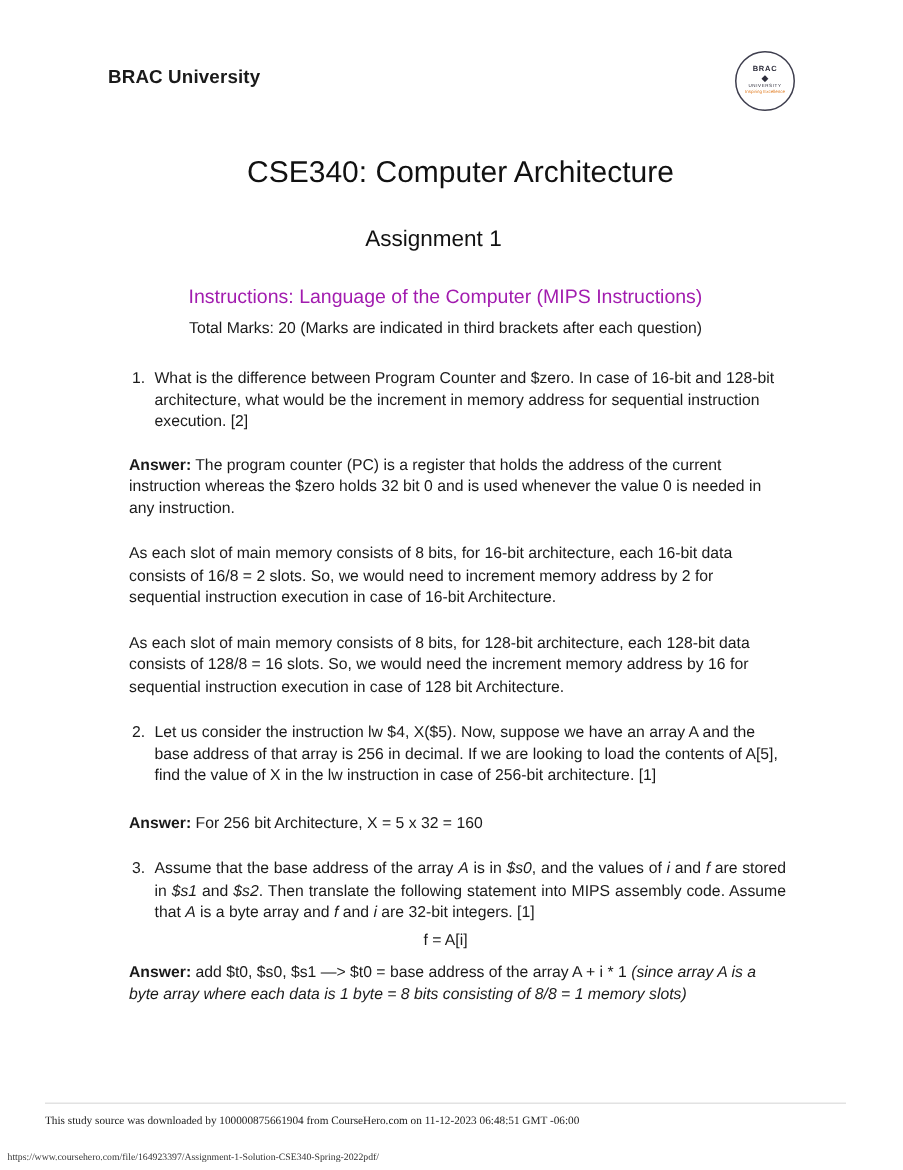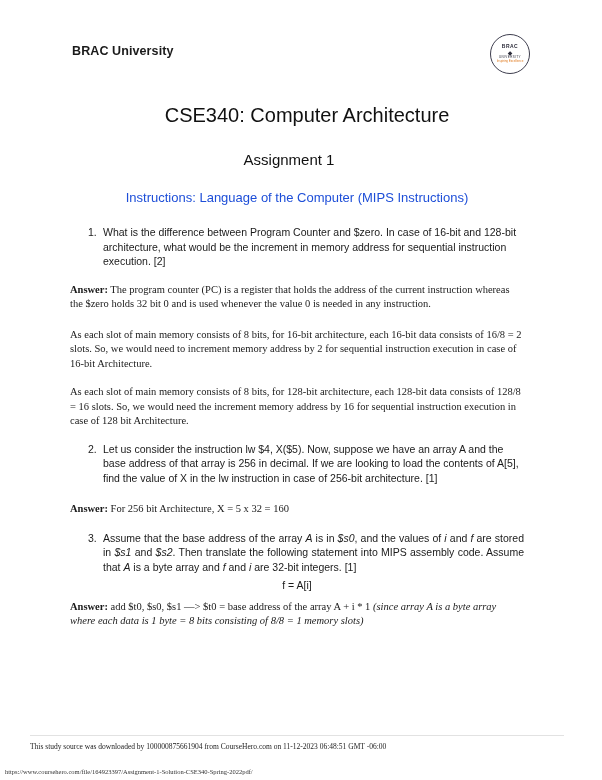--- a/index.html
+++ b/index.html
@@ -54,38 +54,38 @@
     text-align: center;
     font-size: 15px;
     font-weight: 400;
     color: #111;
   }
   .section-heading {
     margin: 22px 0 0 0;
     text-align: center;
     font-size: 13px;
     font-weight: 400;
-    color: #1d4ed8;
+    color: #a21caf;
   }
   .marks-line {
     margin-top: 8px;
     text-align: center;
     font-size: 10.5px;
     color: #1a1a1a;
   }
   .content {
     margin: 0 70px;
     font-size: 10.5px;
     line-height: 14.5px;
   }
   .question { display: flex; }
   .q-num { margin-left: 18px; width: 15px; flex: 0 0 15px; }
   .q-text { flex: 1; }
   .justify .q-text { text-align: justify; }
-  .para { margin: 0; font-family: Liberation Serif, serif; }
+  .para { margin: 16px; }
   .q1 { margin-top: 20px; }
   .mt14 { margin-top: 14px; }
   .mt16 { margin-top: 16px; }
   .mt13 { margin-top: 13px; }
   .mt17 { margin-top: 17px; }
   .formula { margin-top: 4px; text-align: center; }
   .answer3 { margin-top: 7px; }
   .answer3-indent { margin-left: 32px; }
   .footer-rule {
     position: absolute;
@@ -122,20 +122,21 @@
       <div class="logo-line1">BRAC</div>
       <div class="logo-emblem">◆</div>
       <div class="logo-line2">UNIVERSITY</div>
       <div class="logo-tagline">Inspiring Excellence</div>
     </div>
   </div>
 
   <h1 class="title">CSE340: Computer Architecture</h1>
   <h2 class="subtitle">Assignment 1</h2>
   <h3 class="section-heading">Instructions: Language of the Computer (MIPS Instructions)</h3>
+  <div class="marks-line">Total Marks: 20 (Marks are indicated in third brackets after each question)</div>
 
   <div class="content">
 
     <div class="question q1">
       <span class="q-num">1.</span>
       <span class="q-text">What is the difference between Program Counter and $zero. In case of 16-bit and 128-bit architecture, what would be the increment in memory address for sequential instruction execution. [2]</span>
     </div>
 
     <p class="para mt14"><span style="font-weight: 700;">Answer:</span><span> The program counter (PC) is a register that holds the address of the current instruction whereas the $zero holds 32 bit 0 and is used whenever the value 0 is needed in any instruction.</span></p>
     <p class="para mt16">As each slot of main memory consists of 8 bits, for 16-bit architecture, each 16-bit data consists of 16/8 = 2 slots. So, we would need to increment memory address by 2 for sequential instruction execution in case of 16-bit Architecture.</p>

